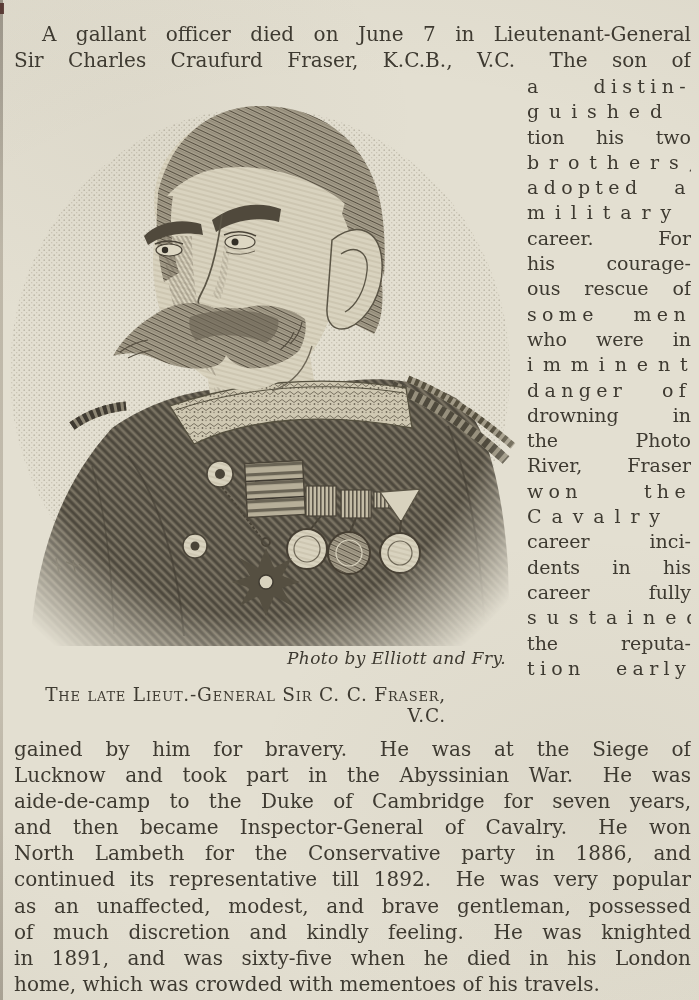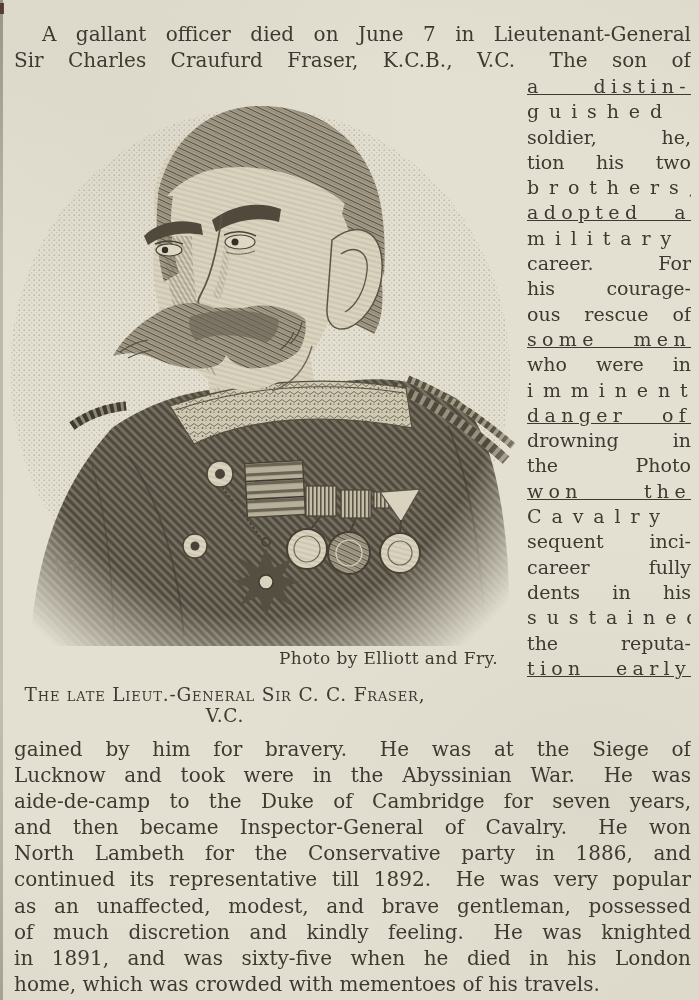--- a/index.html
+++ b/index.html
@@ -39,32 +39,32 @@
   }
   .intro{
     position:absolute;left:14px;top:21px;width:677px;
     font-size:20px;line-height:26px;
   }
   .intro .jline.indent{padding-left:28px;}
   .column{
     position:absolute;left:527px;top:74px;width:164px;
     font-size:19px;line-height:25.3px;
   }
-  .column .ls{letter-spacing:0.28em;text-decoration:underline;}
+  .column .ls{letter-spacing:0.28em;}
   .column .ls2{letter-spacing:0.52em;}
   .portrait{
     position:absolute;left:8px;top:94px;width:512px;height:560px;margin:0;
   }
   .credit{
-    position:absolute;left:0;top:648px;width:498px;
-    text-align:right;font-size:17px;letter-spacing:0.4px;
+    position:absolute;left:8px;top:648px;width:498px;
+    text-align:right;font-style:italic;font-size:17px;letter-spacing:0.4px;
   }
   .caption{
     position:absolute;left:4px;top:684px;width:442px;
-    text-align:center;font-variant:small-caps;font-size:18.5px;letter-spacing:0.8px;
+    text-align:right;font-variant:small-caps;font-size:18.5px;letter-spacing:0.8px;
   }
   .outro{
     position:absolute;left:14px;top:736px;width:677px;
     font-size:20px;line-height:26.1px;
   }
   .outro .jline.last{text-align-last:left;-moz-text-align-last:left;}
 </style>
 </head>
 <body>
 
@@ -222,47 +222,47 @@
       </g>
     </svg>
   </figure>
 
   <div class="credit">Photo by Elliott and Fry.</div>
   <div class="caption">The late Lieut.-General Sir C. C. Fraser, V.C.</div>
 
   <div class="column">
     <div class="jline ls">a distin-</div>
     <div class="jline ls2">guished</div>
-    <div class="jline">soldier, he,</div>
     <div class="jline">tion his two</div>
     <div class="jline ls2">brothers,</div>
     <div class="jline ls">adopted a</div>
     <div class="jline ls2">military</div>
     <div class="jline">career.  For</div>
     <div class="jline">his courage-</div>
     <div class="jline">ous rescue of</div>
     <div class="jline ls">some men</div>
     <div class="jline">who were in</div>
     <div class="jline ls2">imminent</div>
     <div class="jline ls">danger of</div>
     <div class="jline">drowning in</div>
     <div class="jline">the Photo</div>
+    <div class="jline">River, Fraser</div>
     <div class="jline ls">won the</div>
     <div class="jline ls2">Cavalry</div>
-    <div class="jline">sequent inci-</div>
+    <div class="jline">career inci-</div>
+    <div class="jline">dents in his</div>
     <div class="jline">career fully</div>
-    <div class="jline">dents in his</div>
     <div class="jline ls2">sustained</div>
     <div class="jline">the reputa-</div>
     <div class="jline ls">tion early</div>
   </div>
 
   <div class="outro">
     <div class="jline">gained by him for bravery.  He was at the Siege of</div>
-    <div class="jline">Lucknow and took were in the Abyssinian War.  He was</div>
+    <div class="jline">Lucknow and took part in the Abyssinian War.  He was</div>
     <div class="jline">aide-de-camp to the Duke of Cambridge for seven years,</div>
     <div class="jline">and then became Inspector-General of Cavalry.  He won</div>
     <div class="jline">North Lambeth for the Conservative party in 1886, and</div>
     <div class="jline">continued its representative till 1892.  He was very popular</div>
     <div class="jline">as an unaffected, modest, and brave gentleman, possessed</div>
     <div class="jline">of much discretion and kindly feeling.  He was knighted</div>
     <div class="jline">in 1891, and was sixty-five when he died in his London</div>
     <div class="jline last">home, which was crowded with mementoes of his travels.</div>
   </div>
 

